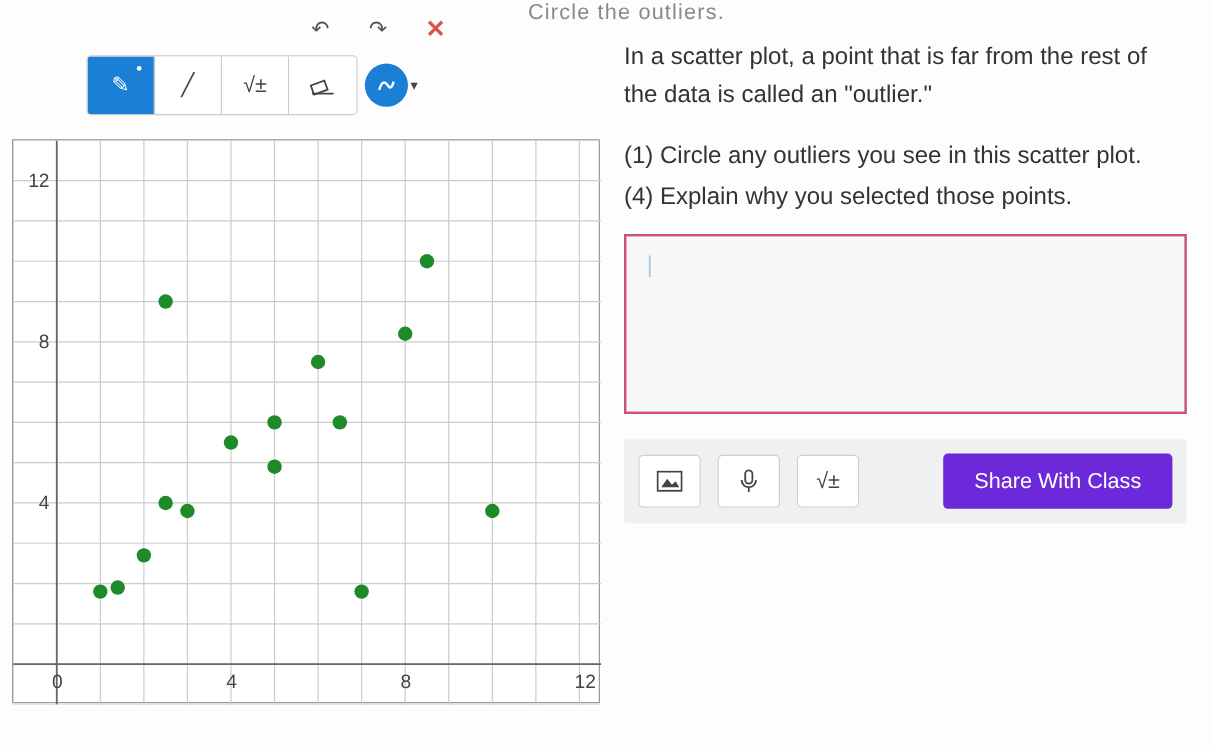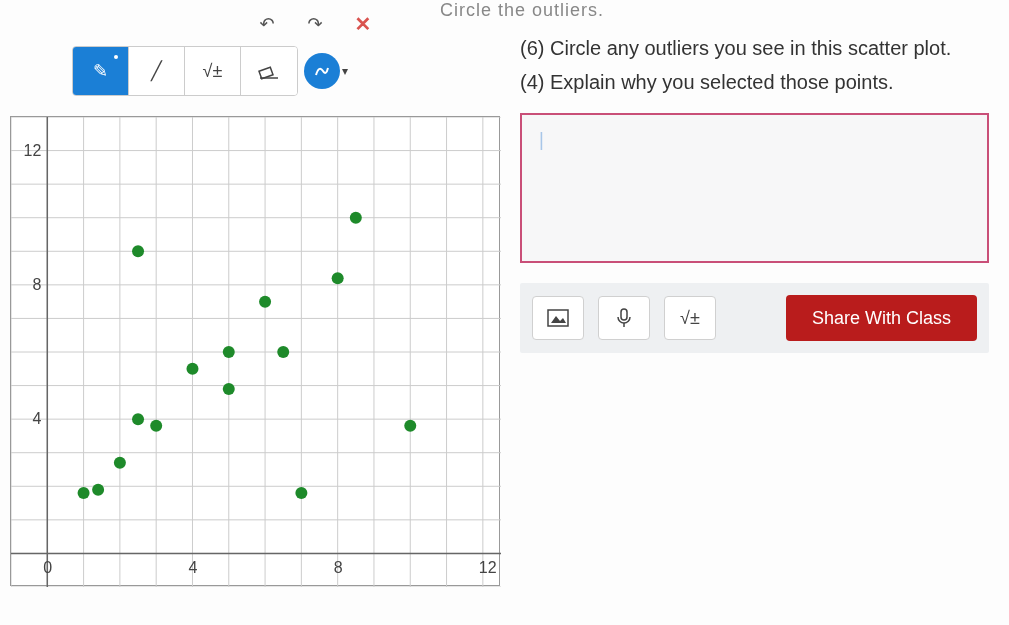--- a/index.html
+++ b/index.html
@@ -120,21 +120,21 @@
     border-radius:2px;
   }
   .rb-btn{
     width:52px;height:44px;
     background:#fff;border:1px solid #d0d0d0;border-radius:4px;
     display:flex;align-items:center;justify-content:center;
     font-size:18px;color:#444;
   }
   .share{
     margin-left:auto;
-    background:#b91c1c;color:#fff;
+    background:#6d28d9;color:#fff;
     border:none;border-radius:4px;
     padding:0 26px;height:46px;
     font-size:18px;
     text-align:right;
   }
 </style>
 </head>
 <body>
 
 <div class="wrap">
@@ -225,22 +225,23 @@
           <circle class="pt" cx="326.66666666666663" cy="161.14285714285717" r="6"></circle>
           <circle class="pt" cx="344.81481481481484" cy="100.71428571428572" r="6"></circle>
           <circle class="pt" cx="399.25925925925924" cy="308.8571428571429" r="6"></circle>
           <circle class="pt" cx="127.03703703703702" cy="134.28571428571428" r="6"></circle>
         </svg>
     </div>
   </div>
 
   <div class="right">
     <div class="truncated-title">Circle the outliers.</div>
+    <p class="para">In a scatter plot, a point that is far from the rest of the data is called an "outlier."</p>
     <div class="q-list">
-      <div>(6) Circle any outliers you see in this scatter plot.</div>
+      <div>(1) Circle any outliers you see in this scatter plot.</div>
       <div>(4) Explain why you selected those points.</div>
     </div>
     <textarea class="answer-area" placeholder="|" style=""></textarea>
     <div class="resp-bar">
       <div class="rb-btn">
         <svg width="22" height="18">
             <rect x="1" y="1" width="20" height="16" fill="none" stroke="#444" stroke-width="1.5"></rect>
             <polygon points="4,14 9,7 13,12 16,9 19,14" fill="#444"></polygon>
           </svg>
       </div>

